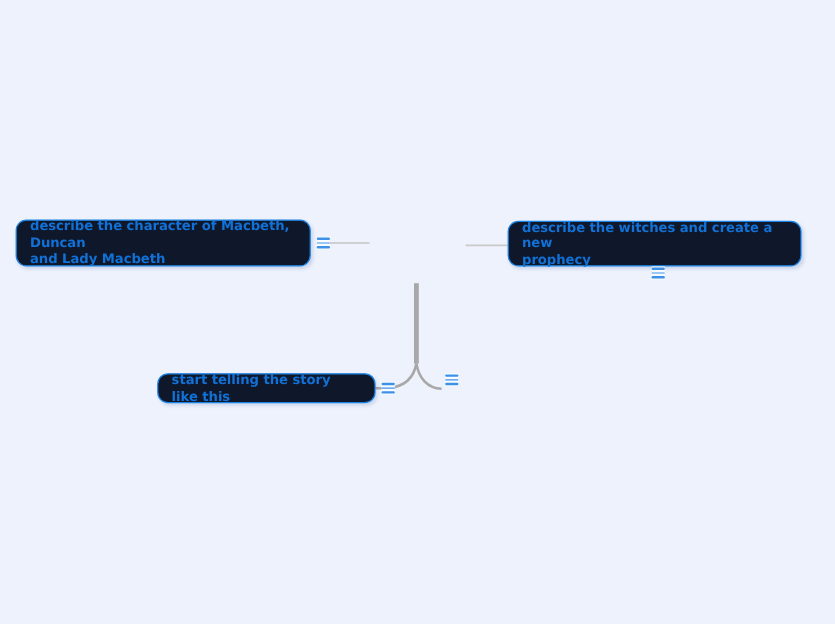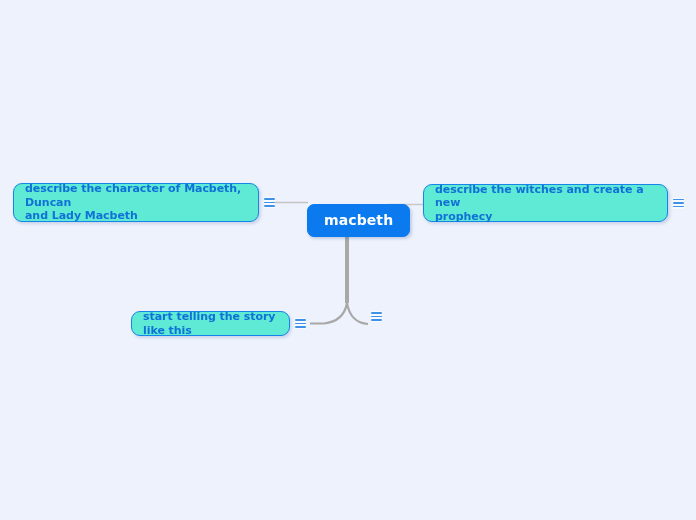--- a/index.html
+++ b/index.html
@@ -29,21 +29,21 @@
 
   
   .node {
     position: absolute;
     box-sizing: border-box;
     display: flex;
     align-items: center;
   }
   .leaf-box {
     box-sizing: border-box;
-    background: #5eead4;
+    background: #0f172a;
     border: 1.6px solid #1884e8;
     border-radius: 9px;
     box-shadow: 1.5px 2px 3px rgba(40, 80, 140, 0.18);
     display: flex;
     align-items: center;
     padding: 5px 11px;
   }
   .leaf-text {
     color: #1171d6;
     font-size: 11px;
@@ -74,25 +74,25 @@
     font-size: 14px;
     font-weight: bold;
     line-height: 17px;
     letter-spacing: 0.1px;
   }
 
   
   #node-left      { left: 13px;  top: 183px; }
   #node-left .leaf-box   { width: 246px; height: 39px; }
 
-  #node-right     { left: 423px; top: 184px; }
+  #node-right     { left: 423px; top: 184px; flex-direction: column; }
   #node-right .leaf-box  { width: 245px; height: 38px; }
 
   #node-bl        { left: 131px; top: 311px; }
-  #node-bl .leaf-box     { width: 159px; height: 25px; }
+  #node-bl .leaf-box     { width: 182px; height: 25px; }
 
   #node-br        { left: 366px; top: 311px; }
   #node-br .leaf-box     { width: 100px; height: 26px; }
 
   
   .menu-icon {
     width: 11px;
     height: 11px;
     margin-left: 5px;
     display: flex;
@@ -121,25 +121,20 @@
 
     <line x1="388" y1="204.5" x2="423" y2="204.5" stroke="#c9c9c9" stroke-width="1.4"></line>
 
     <line x1="347" y1="236" x2="347" y2="303" stroke="#a8a8a8" stroke-width="4"></line>
 
     <path d="M347,303 C345,314 338,322 324,323.5 L310,323.5" fill="none" stroke="#a8a8a8" stroke-width="2.2"></path>
 
     <path d="M347,303 C349,315 356,323.5 368,324 L368,324" fill="none" stroke="#a8a8a8" stroke-width="2.2"></path>
   </svg>
 
-  <div class="node" id="root-node">
-    <div class="root-box">
-      <span class="root-text">macbeth</span>
-    </div>
-  </div>
 
   <div class="node" id="node-left">
     <div class="leaf-box">
       <span class="leaf-text">describe the character of Macbeth, Duncan
 and Lady Macbeth</span>
     </div>
     <span class="menu-icon">
       <i></i>
       <i></i>
       <i></i>

